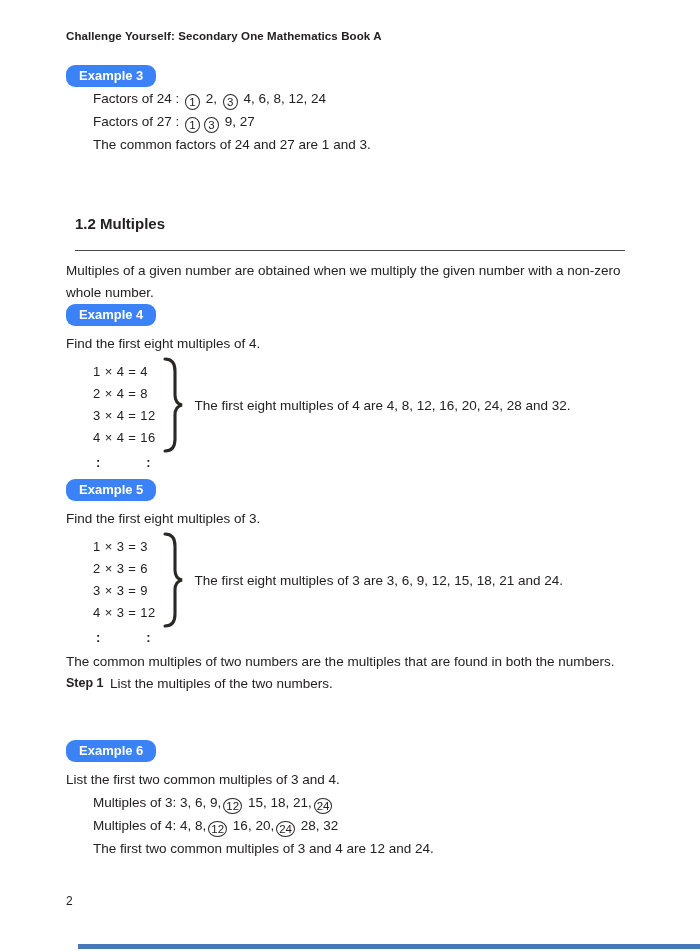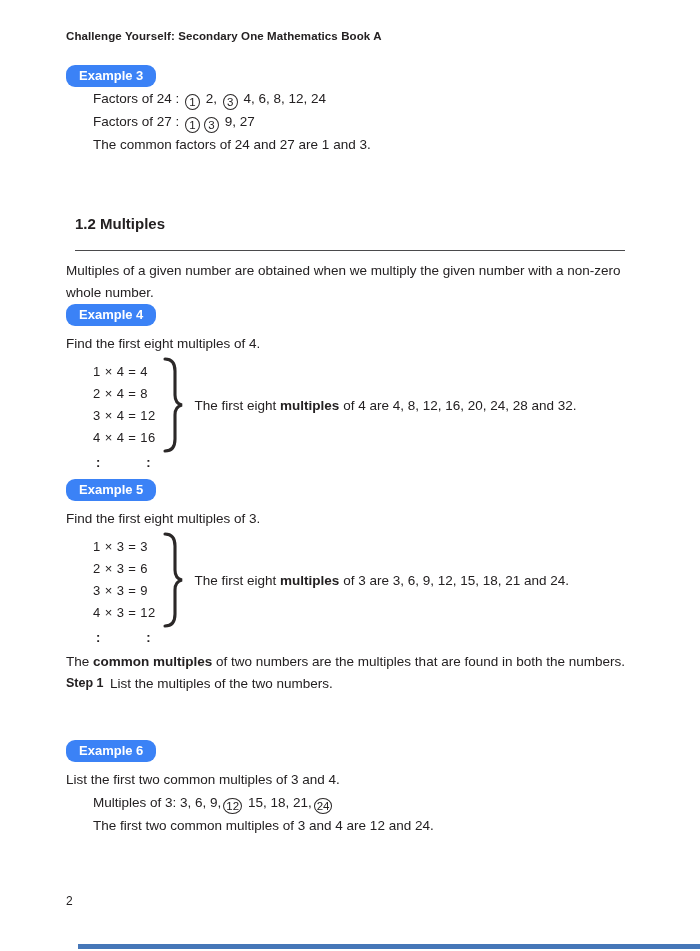--- a/index.html
+++ b/index.html
@@ -37,21 +37,21 @@
   .brace { margin-left:6px; flex:none; }
   .result { font-size:13.5px; margin-left:11px; white-space:nowrap; }
   .dots-row { font-size:13px; line-height:20px; font-weight:bold; }
   .dots-row span:first-child { margin-left:3px; }
   .dots-row span:last-child { margin-left:46px; }
   .steps { margin-top:0; }
   .step-row { display:flex; font-size:13.5px; line-height:21px; }
   .step-label { width:44px; font-weight:bold; font-size:12.5px; flex:none; }
   .pageno { font-size:12px; }
   .accent-bar { height:5px; }
-  b { font-weight:bold; }
+  b { font-weight:normal; }
 </style>
 </head>
 <body>
 
 <div class="abs header-title" style="top:30px; left:66px;">Challenge Yourself: Secondary One Mathematics Book A</div>
 
 <div class="abs" style="top:65px; left:66px;">
   <span class="badge">Example 3</span>
   <div class="seg-line indent"><span>Factors of 24 : </span><span class="circ">1</span><span> 2, </span><span class="circ">3</span><span> 4, 6, 8, 12, 24</span></div>
   <div class="seg-line indent"><span>Factors of 27 : </span><span class="circ">1</span><span class="circ">3</span><span> 9, 27</span></div>
@@ -106,17 +106,18 @@
       <span class="step-label">Step 1</span>
       <span>List the multiples of the two numbers.</span>
     </div>
   </div>
 </div>
 
 <div class="abs" style="top:740px; left:66px;">
   <span class="badge">Example 6</span>
   <div class="intro">List the first two common multiples of 3 and 4.</div>
   <div class="seg-line indent"><span>Multiples of 3: 3, 6, 9,</span><span class="circ">12</span><span> 15, 18, 21,</span><span class="circ">24</span></div>
+  <div class="seg-line indent"><span>Multiples of 4: 4, 8,</span><span class="circ">12</span><span> 16, 20,</span><span class="circ">24</span><span> 28, 32</span></div>
   <div class="seg-line indent">The first two common multiples of 3 and 4 are 12 and 24.</div>
 </div>
 
 <div class="abs pageno" style="top:894px; left:66px;">2</div>
 <div class="abs accent-bar" style="top: 944px; left: 78px; width: 622px; background: rgb(70, 119, 184);"></div>
 
 </body></html>

